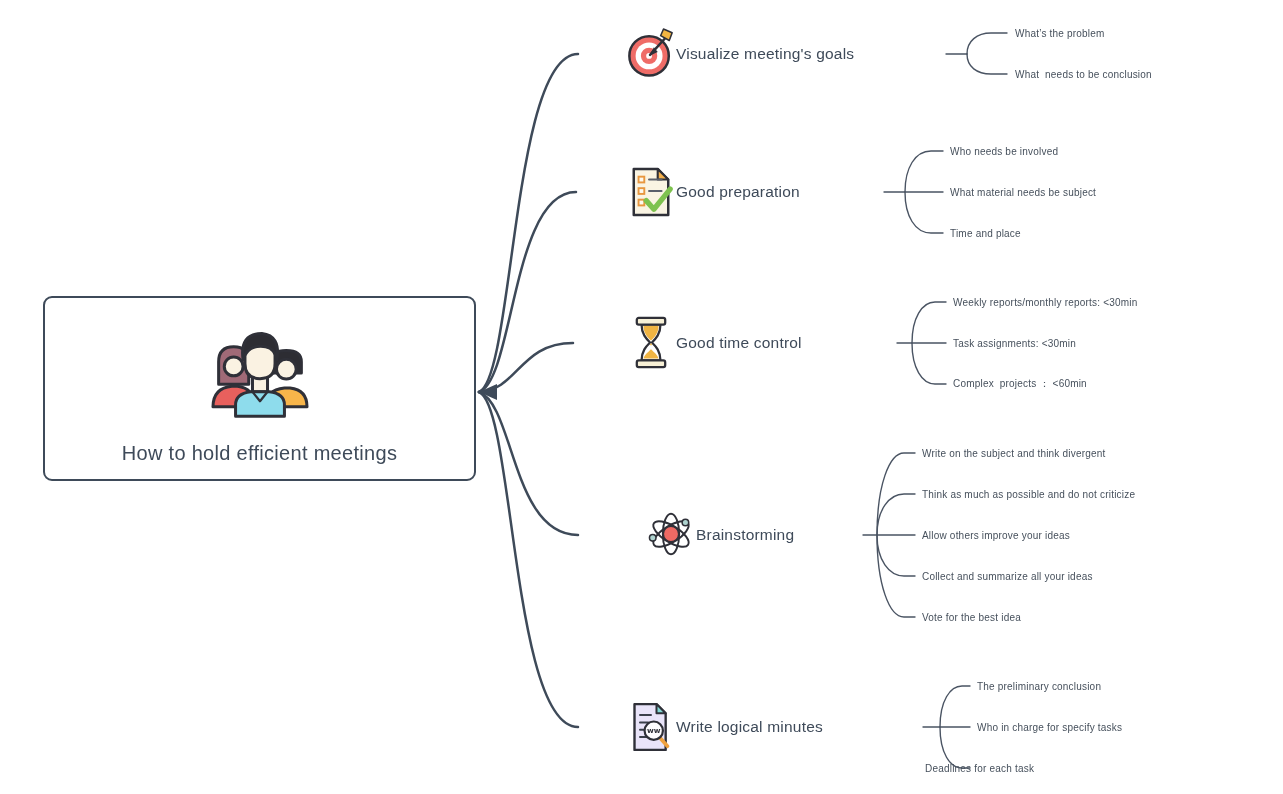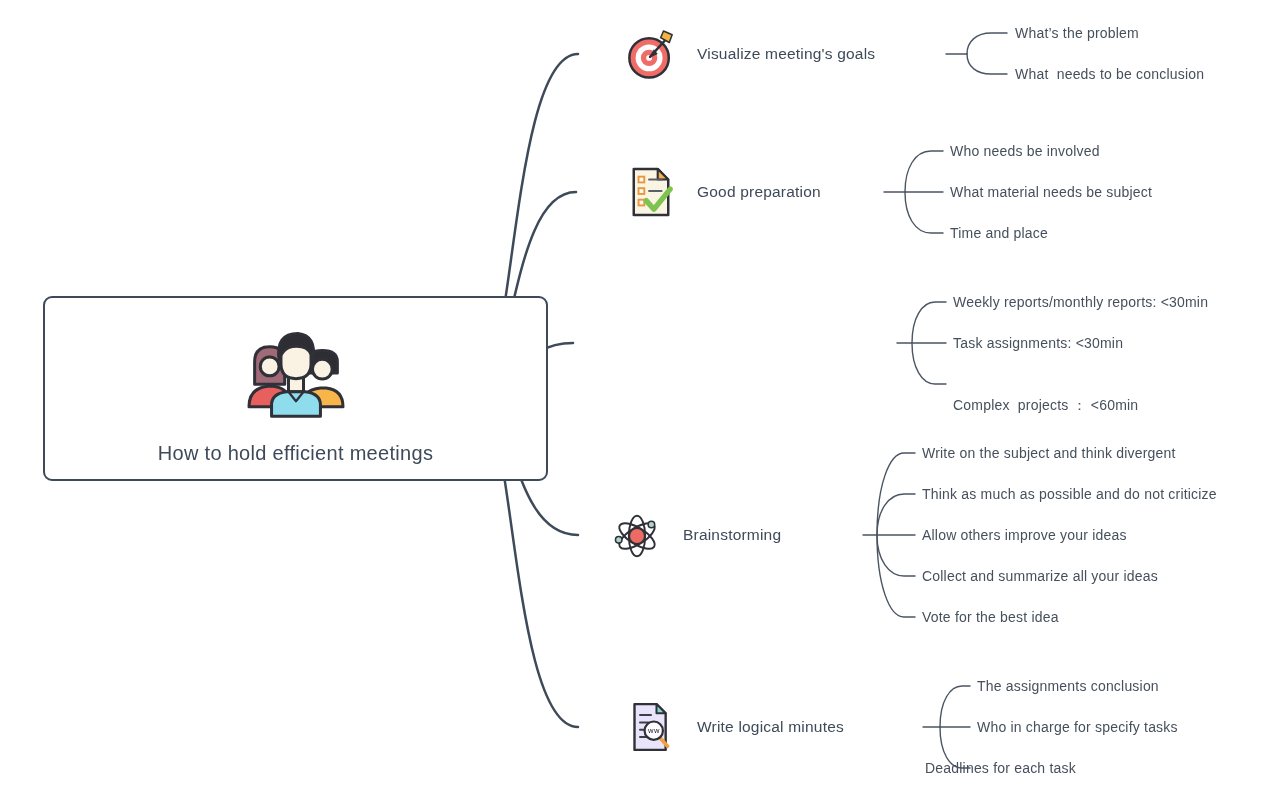--- a/index.html
+++ b/index.html
@@ -2,38 +2,38 @@
 <html><head>
 <meta charset="utf-8">
 <style>
   html,body{margin:0;padding:0;background:#ffffff;}
   .canvas{
     position:relative;width:1283px;height:794px;overflow:hidden;background:#ffffff;
     font-family:"Liberation Sans", sans-serif;color:#3e4a59;
   }
   svg.links{position:absolute;left:0;top:0;}
   .root{
-    position:absolute;left:43px;top:296px;width:505px;height:185px;
+    position:absolute;left:43px;top:296px;width:433px;height:185px;
     border:2.5px solid #3e4a59;border-radius:9px;background:#ffffff;
     display:flex;flex-direction:column;align-items:center;justify-content:flex-end;
     box-sizing:border-box;padding-bottom:14px;cursor:default;
   }
   .root .people{position:absolute;top:28px;left:50%;transform:translateX(-50%);}
   .root-label{
     font-size:20px;font-weight:500;letter-spacing:.3px;color:#3e4a59;white-space:pre;
   }
   .topic{
-    position:absolute;display:flex;align-items:center;gap:21px;
+    position:absolute;display:flex;align-items:center;
     transform:translateY(-50%);cursor:default;
   }
-  .ticon{width:50px;height:54px;display:flex;align-items:flex-end;justify-content:center;flex:0 0 50px;}
+  .ticon{width:50px;height:54px;display:flex;align-items:flex-start;justify-content:center;flex:0 0 50px;font-weight:bold;}
   .tlabel{font-size:15.5px;font-weight:500;letter-spacing:.2px;color:#3e4a59;white-space:pre;}
   .child{
     position:absolute;transform:translateY(-50%);
-    font-size:14px;font-weight:400;letter-spacing:.2px;color:#46505c;white-space:pre;cursor:default;
+    font-size:10px;font-weight:400;letter-spacing:.2px;color:#46505c;white-space:pre;cursor:default;
   }
 </style>
 </head>
 <body>
 
 <div class="canvas">
 
   <svg class="links" width="1283" height="794" aria-hidden="true">
 
     <g fill="none" stroke="#3e4a59" stroke-width="2.5" stroke-linecap="round">
@@ -119,25 +119,38 @@
         <line x1="22" y1="27" x2="35" y2="27" stroke="#5a5f6b" stroke-width="2.2" stroke-linecap="round"></line>
         <path d="M19,37 L27,46 L44,25" fill="none" stroke="#7ec24f" stroke-width="5.5" stroke-linecap="round" stroke-linejoin="round"></path>
       </svg>
     </span>
     <span class="tlabel">Good preparation</span>
   </div>
   <div class="child" style="left:950px;top:151px">Who needs be involved</div>
   <div class="child" style="left:950px;top:192px">What material needs be subject</div>
   <div class="child" style="left:950px;top:233px">Time and place</div>
 
+  <div class="topic" style="left:626px;top:343px">
+    <span class="ticon">
+      <svg width="42" height="53" viewBox="0 0 44 56" aria-hidden="true">
+        <path d="M12,9 C12,19 17,24 21,28 C17,32 12,37 12,47 L32,47 C32,37 27,32 23,28 C27,24 32,19 32,9 Z" fill="#ffffff" stroke="#2f3038" stroke-width="2.4" stroke-linejoin="round"></path>
+        <path d="M14,10 C14,18 18,22 22,26 C26,22 30,18 30,10 Z" fill="#f0b443"></path>
+        <path d="M22,35 C19,38 15,41 14,45 L30,45 C29,41 25,38 22,35 Z" fill="#f0b443"></path>
+        <circle cx="22" cy="30" r="1" fill="#f0b443"></circle>
+        <rect x="7" y="2" width="30" height="7" rx="2" fill="#f7f0d6" stroke="#2f3038" stroke-width="2.4"></rect>
+        <rect x="7" y="47" width="30" height="7" rx="2" fill="#f7f0d6" stroke="#2f3038" stroke-width="2.4"></rect>
+      </svg>
+    </span>
+    <span class="tlabel">Good time control</span>
+  </div>
   <div class="child" style="left:953px;top:302px">Weekly reports/monthly reports: &lt;30min</div>
   <div class="child" style="left:953px;top:343px">Task assignments: &lt;30min</div>
-  <div class="child" style="left:953px;top:406px">Complex  projects ： &lt;60min</div>
+  <div class="child" style="left:953px;top:384px">Complex  projects ： &lt;60min</div>
 
-  <div class="topic" style="left:612px;top:535px">
+  <div class="topic" style="left:646px;top:535px">
     <span class="ticon">
       <svg width="52" height="52" viewBox="0 0 52 52" aria-hidden="true">
         <g fill="none" stroke="#2f3038" stroke-width="2">
           <ellipse cx="26" cy="26" rx="21" ry="8.5" transform="rotate(-32 26 26)"></ellipse>
           <ellipse cx="26" cy="26" rx="21" ry="8.5" transform="rotate(32 26 26)"></ellipse>
           <ellipse cx="26" cy="26" rx="21" ry="8.5" transform="rotate(90 26 26)"></ellipse>
         </g>
         <circle cx="26" cy="26" r="8" fill="#ee6a64" stroke="#2f3038" stroke-width="1.6"></circle>
         <circle cx="41" cy="14" r="3.4" fill="#aed3cf" stroke="#2f3038" stroke-width="1.6"></circle>
         <circle cx="7" cy="30" r="3.4" fill="#aed3cf" stroke="#2f3038" stroke-width="1.6"></circle>
@@ -162,17 +175,17 @@
           <line x1="12" y1="32" x2="19" y2="32"></line>
           <line x1="12" y1="40" x2="22" y2="40"></line>
         </g>
         <line x1="34" y1="41" x2="42" y2="50" stroke="#f0a23e" stroke-width="4" stroke-linecap="round"></line>
         <circle cx="27" cy="33" r="10" fill="#ffffff" fill-opacity="0.92" stroke="#2f3038" stroke-width="2.4"></circle>
         <text x="27" y="36" text-anchor="middle" font-family="DejaVu Sans, sans-serif" font-size="8" fill="#2f3038">ww</text>
       </svg>
     </span>
     <span class="tlabel">Write logical minutes</span>
   </div>
-  <div class="child" style="left:977px;top:686px">The assignments conclusion</div>
+  <div class="child" style="left:977px;top:686px">The preliminary conclusion</div>
   <div class="child" style="left:977px;top:727px">Who in charge for specify tasks</div>
   <div class="child" style="left:925px;top:768px">Deadlines for each task</div>
 
 </div>
 
 </body></html>

